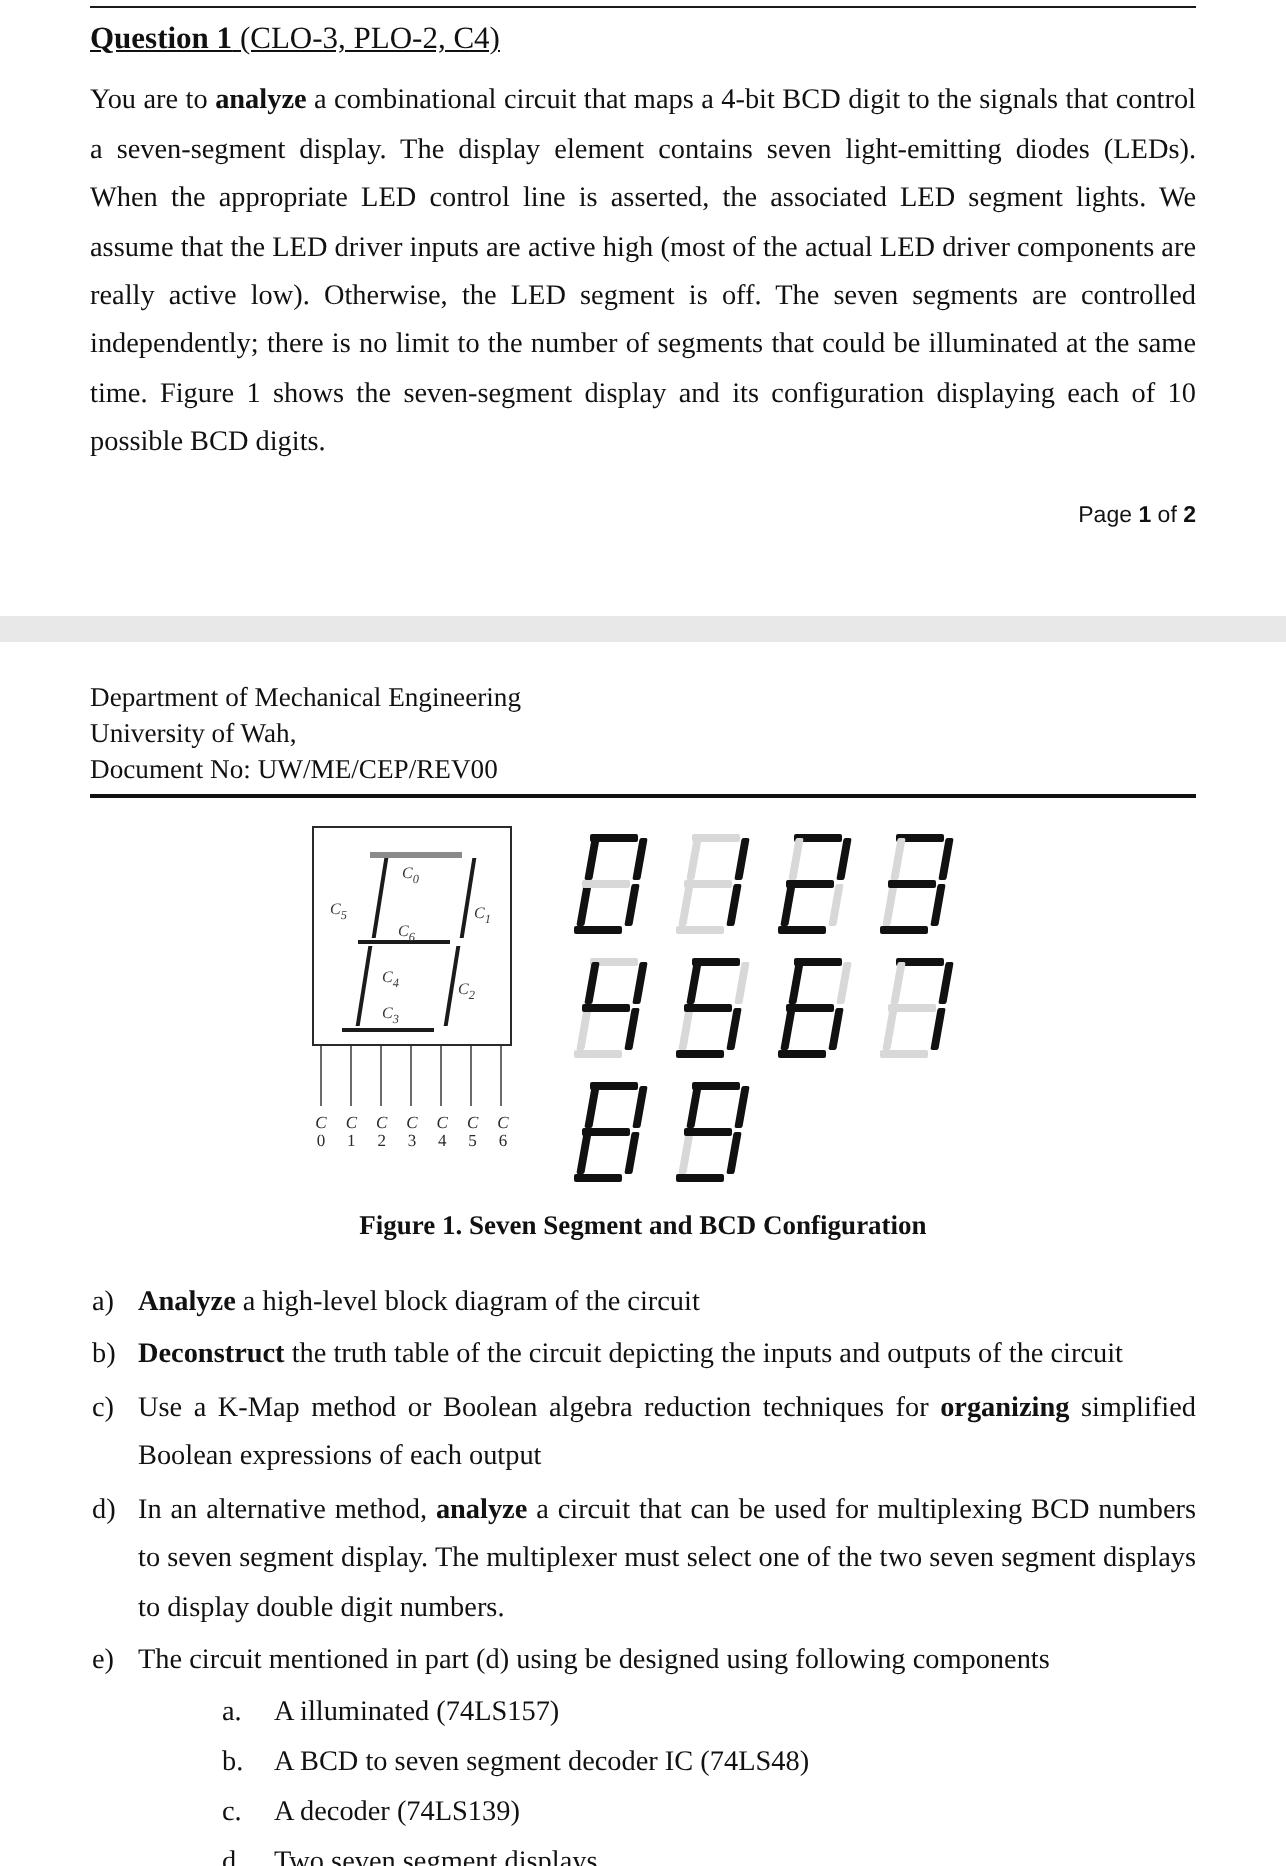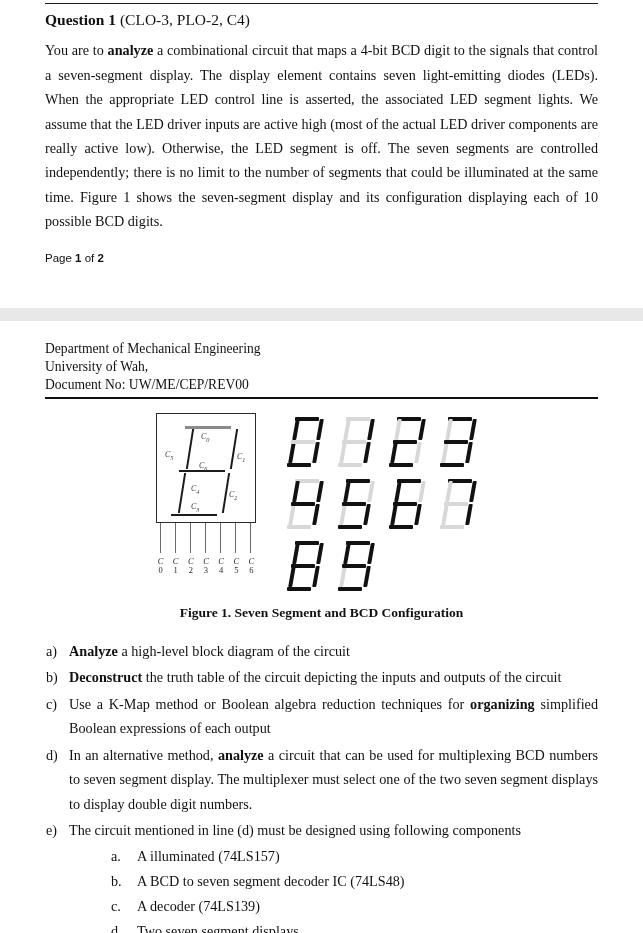--- a/index.html
+++ b/index.html
@@ -17,36 +17,36 @@
   .top-rule{
     border-top:1.4px solid #1a1a1a;
     margin:0 0 6px 0;
   }
 
   .q-title{
     font-size:15.5px;
     margin:2px 0 9px 0;
     line-height:1.25;
   }
-  .q-title .q-strong{font-weight:bold;}
-  .q-title .q-rest{font-weight:normal;}
+  .q-title .q-strong{font-weight:bold;text-decoration:underline;}
+  .q-title .q-rest{font-weight:normal;text-decoration:underline;}
 
   p.body{
     font-size:14.2px;
     line-height:1.72;
     text-align:justify;
     margin:0;
     text-justify:inter-word;
   }
   b{font-weight:bold;}
 
   .footer{
     font-family:"Liberation Sans","DejaVu Sans",sans-serif;
     font-size:11.5px;
-    text-align:left;
+    text-align:right;
     margin-top:18px;
     color:#111;
   }
   .footer b{font-weight:bold;}
 
   .page-gap{height:44px;}
   .page-break-band{
     height:13px;
     background:#e8e8e8;
     width:100%;
@@ -368,20 +368,20 @@
       </div>
   </div>
 
   <div class="caption">Figure 1. Seven Segment and BCD Configuration</div>
 
   <ol class="alpha" id="item-list">
       <li><span class="mk">a)</span><span><b>Analyze</b> a high-level block diagram of the circuit</span></li>
       <li><span class="mk">b)</span><span><b>Deconstruct</b> the truth table of the circuit depicting the inputs and outputs of the circuit</span></li>
       <li><span class="mk">c)</span><span>Use a K-Map method or Boolean algebra reduction techniques for <b>organizing</b> simplified Boolean expressions of each output</span></li>
       <li><span class="mk">d)</span><span>In an alternative method, <b>analyze</b> a circuit that can be used for multiplexing BCD numbers to seven segment display. The multiplexer must select one of the two seven segment displays to display double digit numbers.</span></li>
-      <li><span class="mk">e)</span><span>The circuit mentioned in line (d) must be designed using following components</span><ol class="sub">
+      <li><span class="mk">e)</span><span>The circuit mentioned in part (d) using be designed using following components</span><ol class="sub">
           <li><span class="mk">a.</span><span>A illuminated (74LS157)</span></li>
           <li><span class="mk">b.</span><span>A BCD to seven segment decoder IC (74LS48)</span></li>
           <li><span class="mk">c.</span><span>A decoder (74LS139)</span></li>
           <li><span class="mk">d.</span><span>Two seven segment displays</span></li>
         </ol></li>
     </ol>
 </div>
 
 </body></html>

